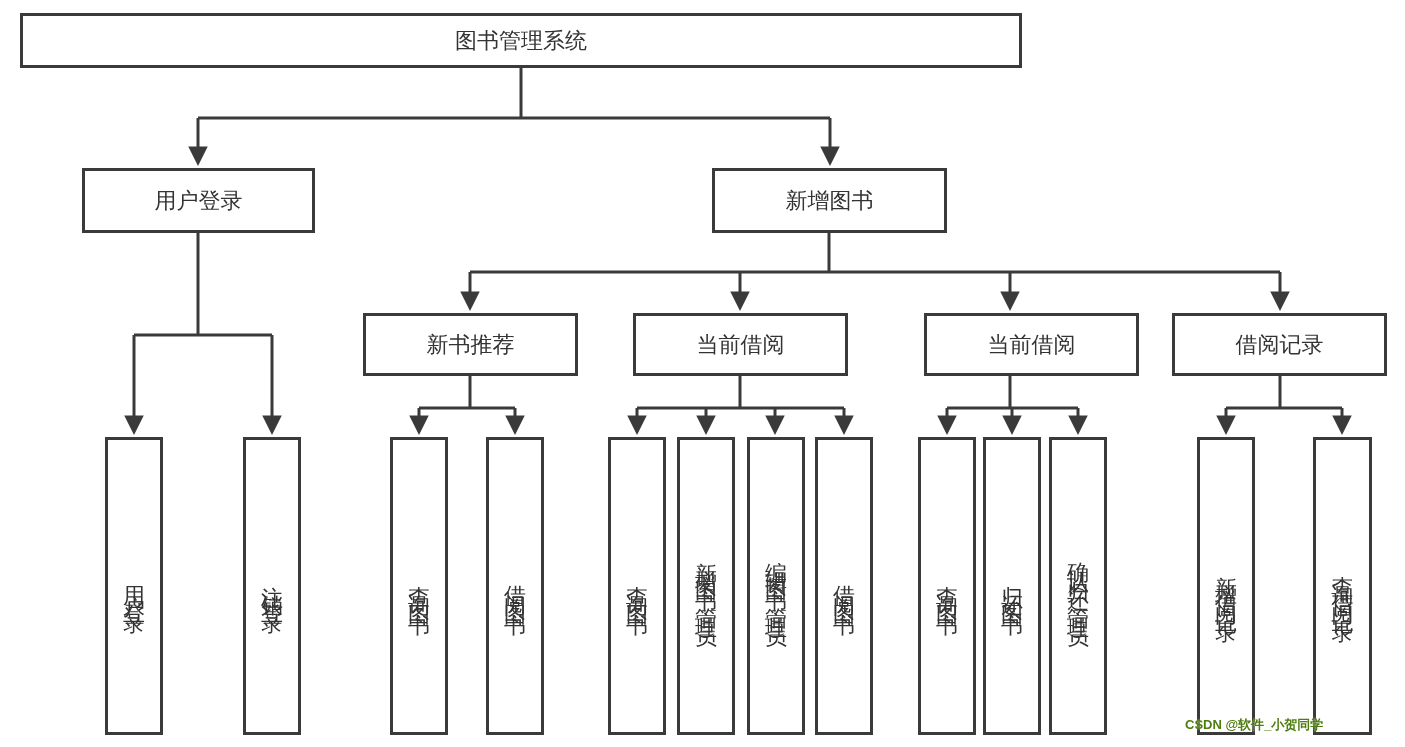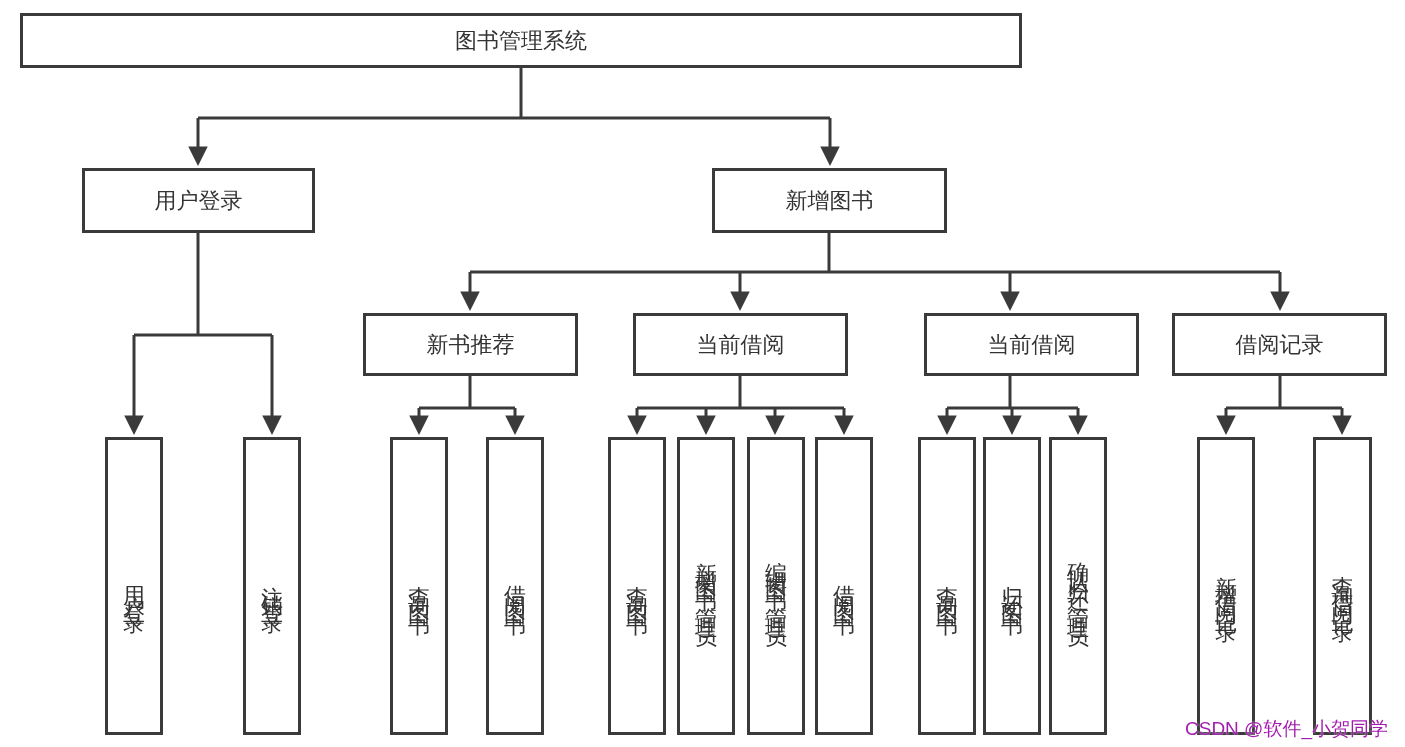--- a/index.html
+++ b/index.html
@@ -24,24 +24,25 @@
   .node.v{
     writing-mode:vertical-rl;
     text-orientation:upright;
     letter-spacing:0.42em;
     line-height:1;
     font-size:22px;
   }
   .watermark{
     position:absolute;
     z-index:6;
-    font-size:19px;
-    color:#a21caf;
+    font-size:13px;
+    color:#4d7c0f;
     text-shadow:0 0 2px rgba(255,255,255,0.9);
     white-space:nowrap;
+    font-weight:bold;
   }
 </style>
 </head>
 <body>
 
 <div id="stage">
 
   <svg id="wires" viewBox="0 0 1405 747" xmlns="http://www.w3.org/2000/svg">
     <defs>
       <marker id="arrow" viewBox="0 0 10 10" refX="8" refY="5" markerWidth="6.5" markerHeight="6.5" orient="auto-start-reverse">

